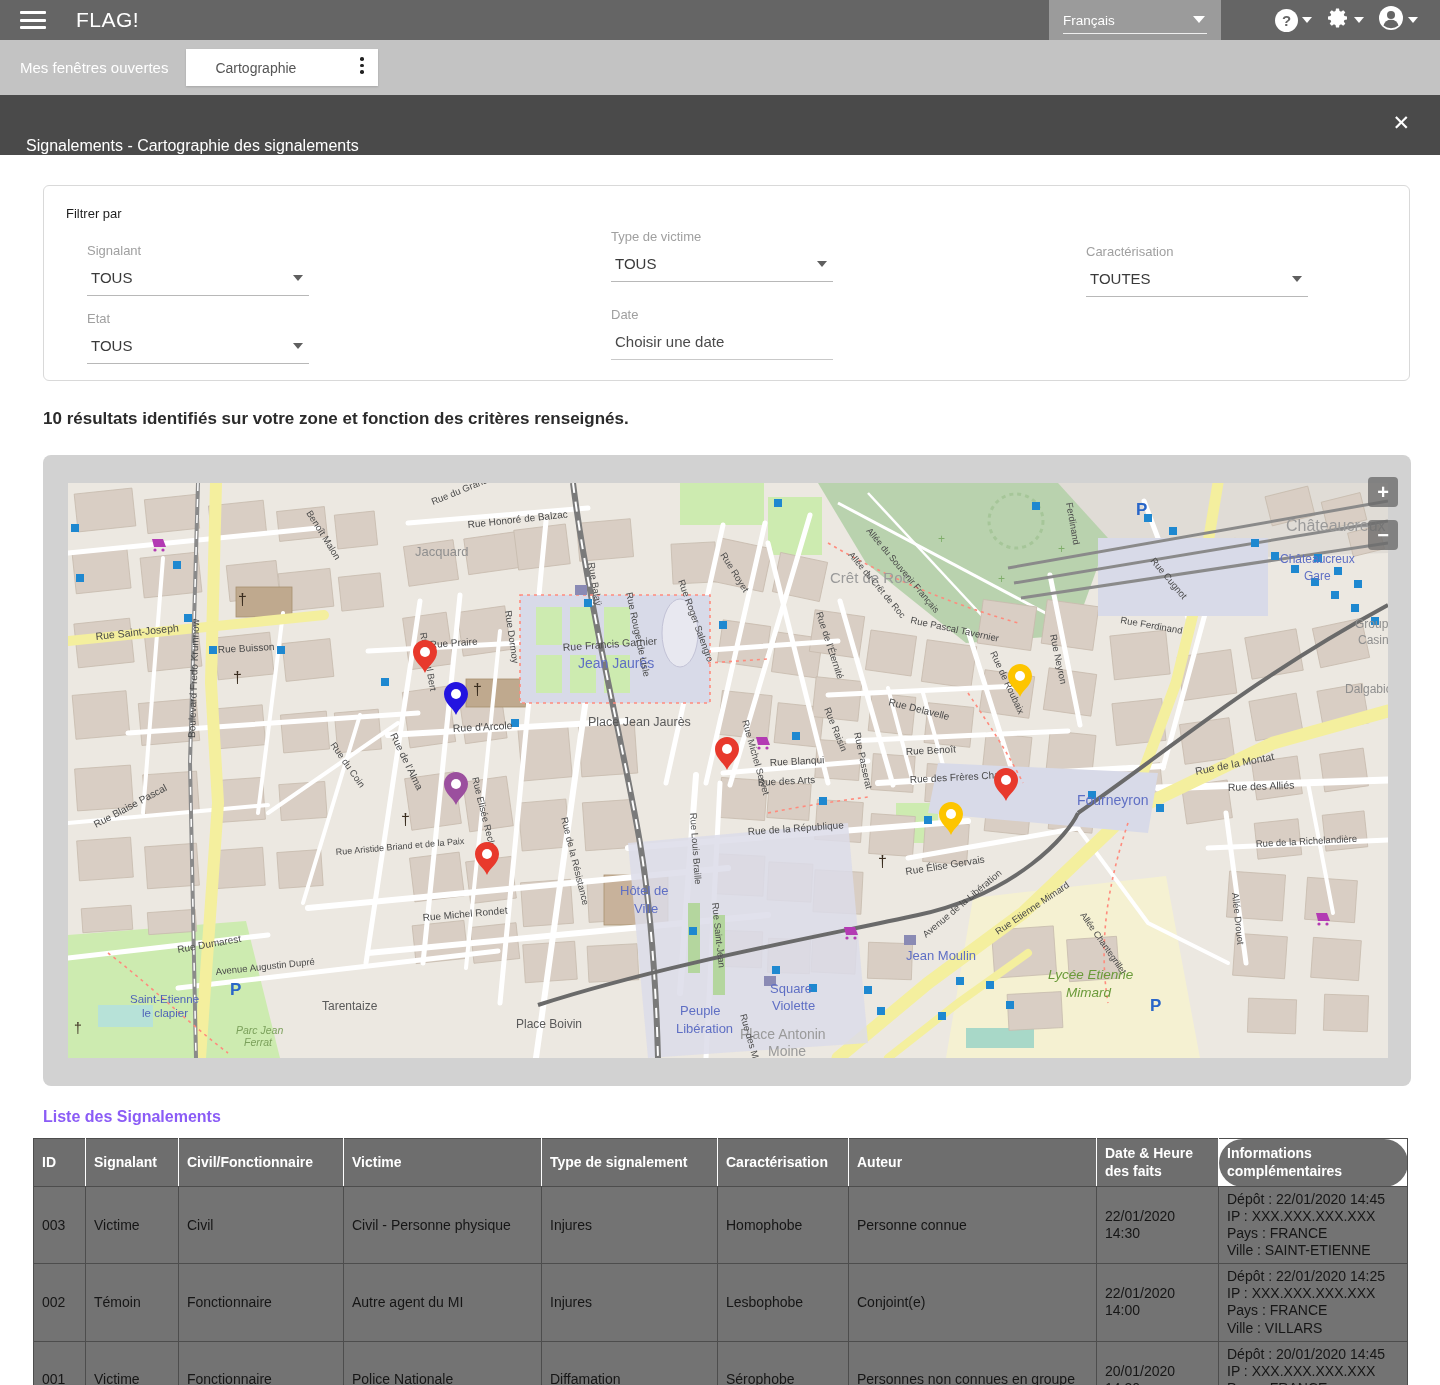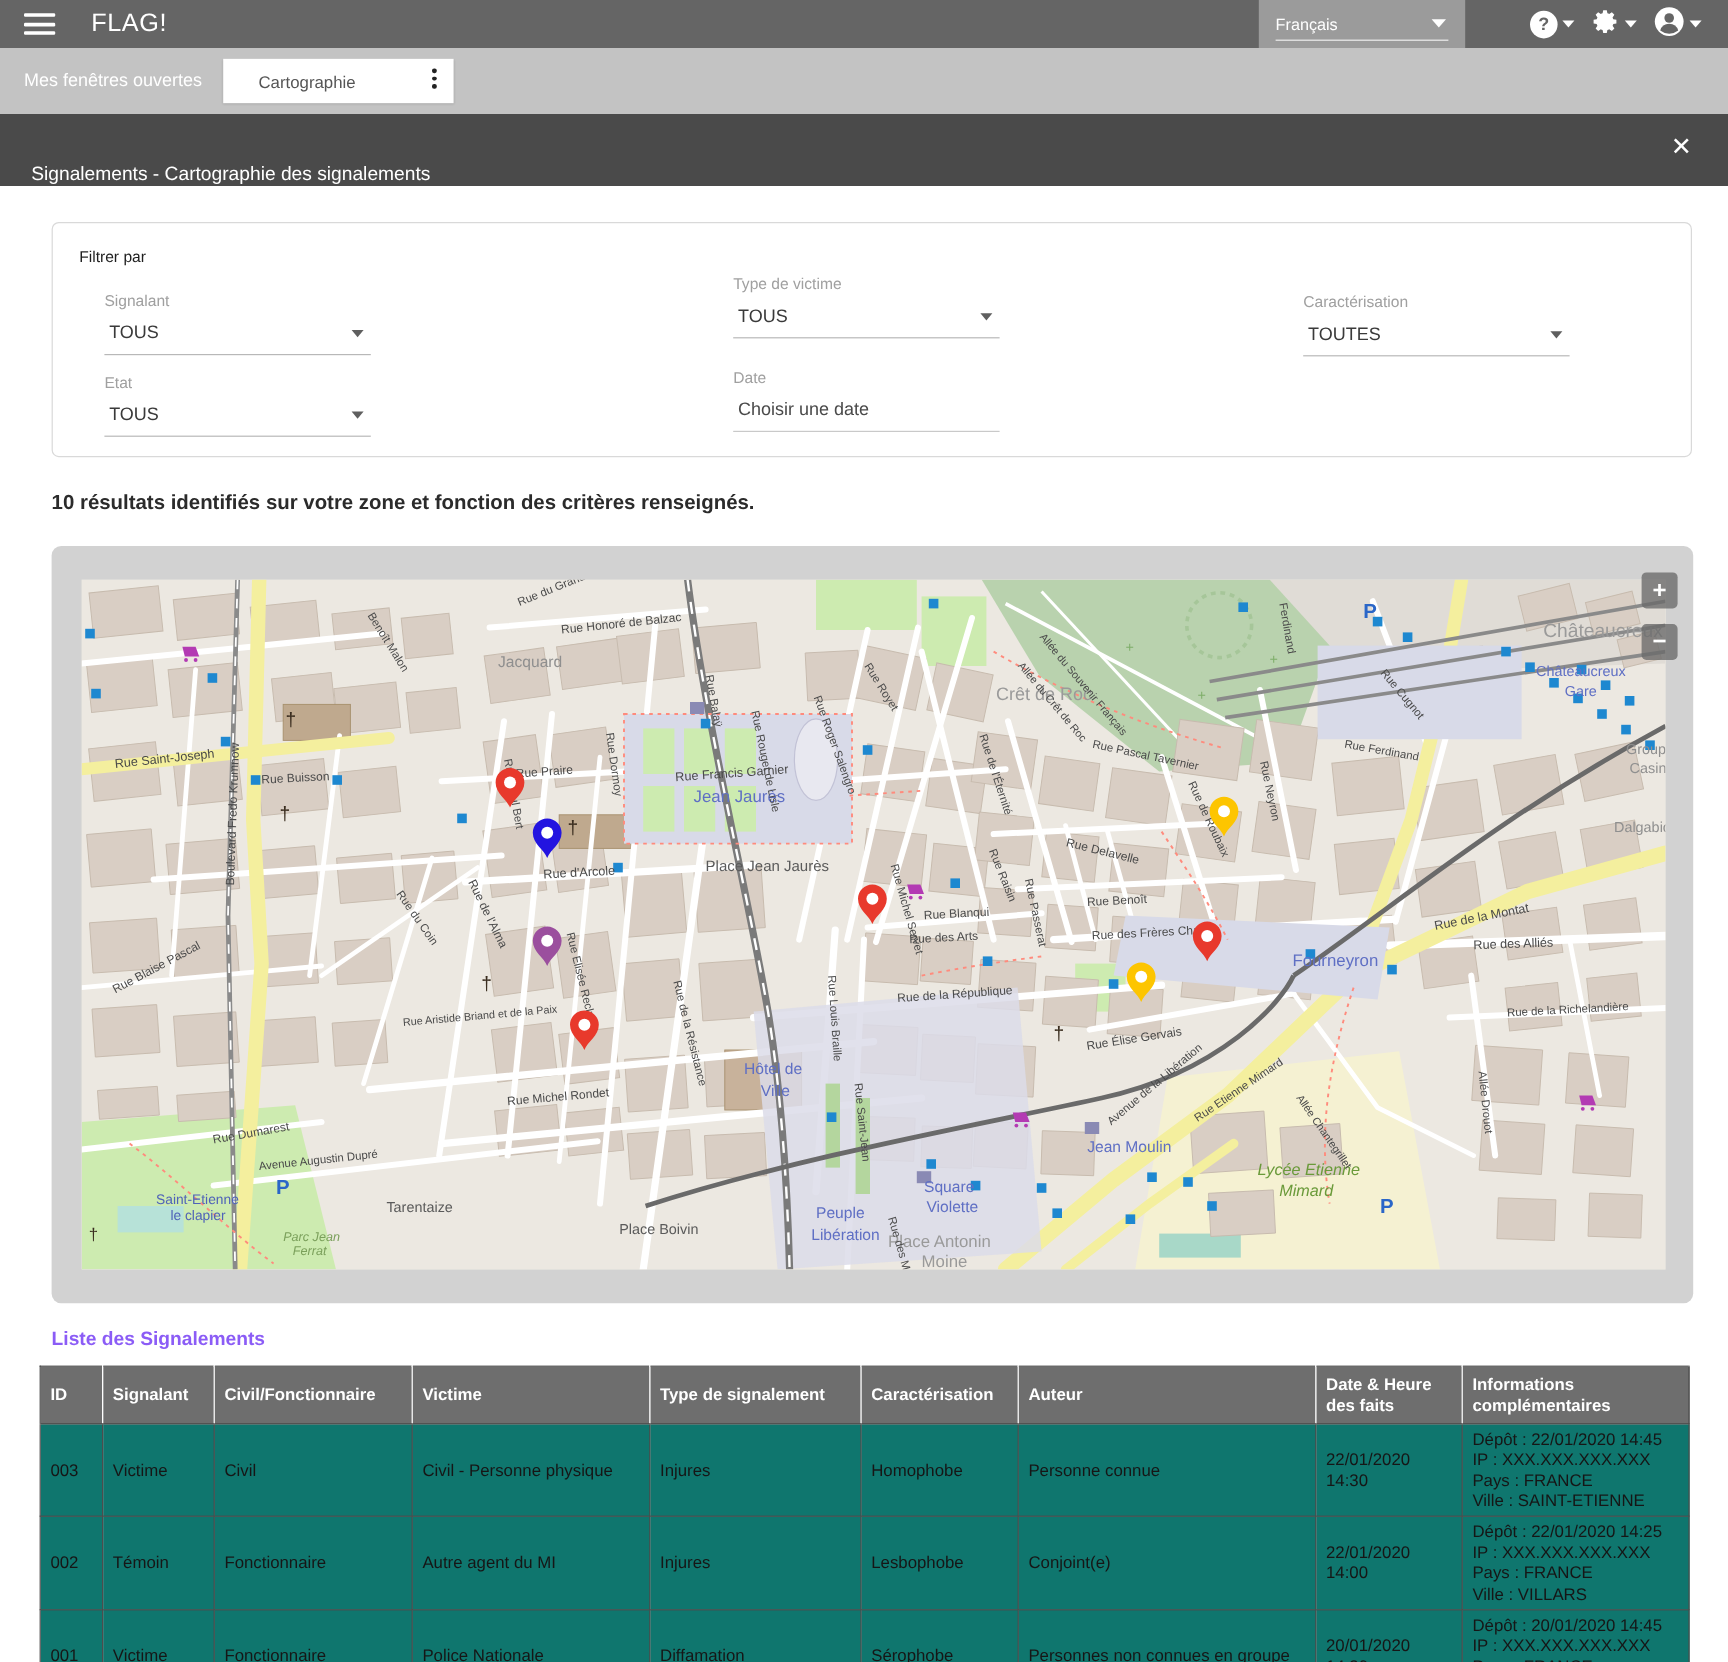--- a/index.html
+++ b/index.html
@@ -52,22 +52,22 @@
   
   .map-card { position:relative; margin:26px 29px 0 43px; height:631px; background:#d2d2d2; border-radius:8px; }
   .map-frame { position:absolute; left:25px; top:28px; width:1320px; height:575px; overflow:hidden; background:#ece8e1; cursor:grab; }
   .map-zoom { position:absolute; right:13px; top:22px; width:30px; display:flex; flex-direction:column; gap:13px; }
   .zbtn { width:30px; height:30px; border-radius:4px; background:rgba(106,106,106,.78); color:#fff; font-size:20px; font-weight:bold; display:flex; align-items:center; justify-content:center; cursor:pointer; user-select:none; }
 
   
   .list-title { margin:22px 30px 0 43px; font-size:16px; font-weight:bold; color:#8b5cf6; }
   table.sig { border-collapse:collapse; table-layout:fixed; width:1374px; margin:12px 33px 0 33px; border:1px solid #4d4d4d; }
   table.sig th { background:#6e6e6e; color:#fff; font-size:14px; font-weight:bold; text-align:left; padding:6px 8px; border-right:1px solid #fff; border-bottom:1px solid #4d4d4d; vertical-align:middle; line-height:1.25; }
-  table.sig th:last-child { border-right:1px solid #4d4d4d; }
-  table.sig td { border:1px solid #4d4d4d; font-size:14px; color:#161616; padding:4px 8px; vertical-align:middle; height:71px; background:#0f766e; line-height:1.22; }
+  table.sig th:last-child { border-right:1px solid #4d4d4d;border-radius:24px; }
+  table.sig td { border:1px solid #4d4d4d; font-size:14px; color:#161616; padding:4px 8px; vertical-align:middle; height:71px; background:#737373; line-height:1.22; }
   td.info-cell { white-space:pre-line; }
 </style>
 </head>
 <body>
 
 <div class="appbar">
   <div class="burger">
       <span></span>
       <span></span>
       <span></span>

